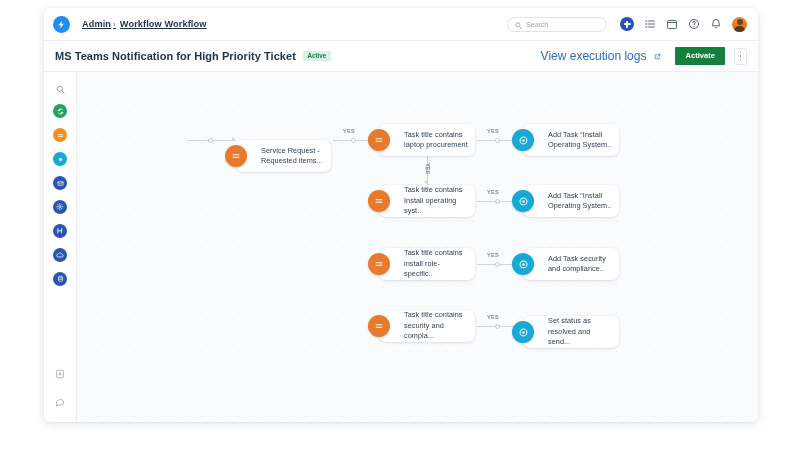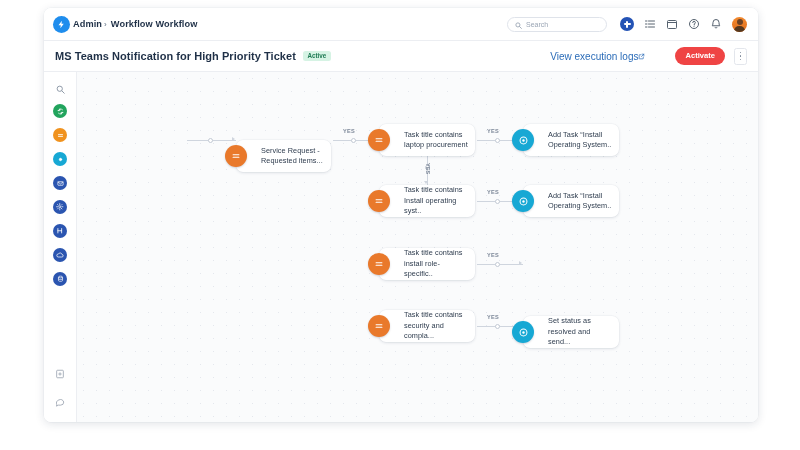--- a/index.html
+++ b/index.html
@@ -35,26 +35,27 @@
   }
   .brand-logo {
     width: 17px; height: 17px;
     border-radius: 50%;
     background: #1f8ded;
     display: flex; align-items: center; justify-content: center;
     flex: 0 0 17px;
   }
   .brand-logo svg { display:block; }
   .breadcrumb {
-    margin-left: 3px;
+    margin-left: 12px;
     display: flex; align-items: center;
     font-size: 9.2px;
     font-weight: bold;
     color: #1f3047;
     letter-spacing: .1px;
+    text-decoration: underline;
   }
   .crumb-sep {
     margin: 0 4px 0 2px;
     font-size: 8px;
     color: #5a6b80;
     font-weight: normal;
   }
   .topbar-spacer { flex: 1 1 auto; }
 
   .search-box {
@@ -112,29 +113,29 @@
     background: #d6f3e4;
     color: #1f7a54;
     font-size: 6.3px;
     font-weight: bold;
     border-radius: 2.5px;
     padding: 2.5px 4.5px 2px;
     line-height: 1;
   }
   .sub-spacer { flex: 1 1 auto; }
   .logs-link {
-    font-size: 10px; color: #2b6cb8; display: flex; align-items: center; gap: 0;
+    font-size: 12px; color: #2b6cb8; display: flex; align-items: center; gap: 8px;
   }
   .btn-activate {
-    margin-left: 30px;
-    background: #ef4444;
+    margin-left: 14px;
+    background: #15803d;
     color: #fff;
     font-size: 7.6px;
     font-weight: bold;
-    border-radius: 9px;
+    border-radius: 1px;
     padding: 5px 10px 5.5px;
     line-height: 1;
   }
   .kebab {
     margin-left: 9px;
     width: 13px; height: 17px;
     border: 1px solid #e3e6ec;
     border-radius: 2.5px;
     display: flex; flex-direction: column; align-items: center; justify-content: center;
     gap: 1.8px;
@@ -504,20 +505,30 @@
       <div class="node" style="left:302px; top:176px; width:96px;">
         <span class="node-icon" style="background:#e9792b">
           <svg width="10" height="10" viewBox="0 0 24 24" fill="none" stroke="#fff" stroke-width="2.6" stroke-linecap="round">
             <path d="M5 9h14M5 15h14"></path>
           </svg>
         </span>
         <span class="node-label">Task title contains
 install role-specific..</span>
       </div>
 
+      <div class="node" style="left:446px; top:176px; width:96px;">
+        <span class="node-icon" style="background:#17a8d4">
+          <svg width="11" height="11" viewBox="0 0 24 24" fill="none" stroke="#fff" stroke-width="2.2">
+            <circle cx="12" cy="12" r="7.5"></circle>
+              <circle cx="12" cy="12" r="2.6" fill="#fff" stroke="none"></circle>
+          </svg>
+        </span>
+        <span class="node-label">Add Task security
+and compliance..</span>
+      </div>
 
       <div class="node" style="left:302px; top:238px; width:96px;">
         <span class="node-icon" style="background:#e9792b">
           <svg width="10" height="10" viewBox="0 0 24 24" fill="none" stroke="#fff" stroke-width="2.6" stroke-linecap="round">
             <path d="M5 9h14M5 15h14"></path>
           </svg>
         </span>
         <span class="node-label">Task title contains
 security and compla...</span>
       </div>

